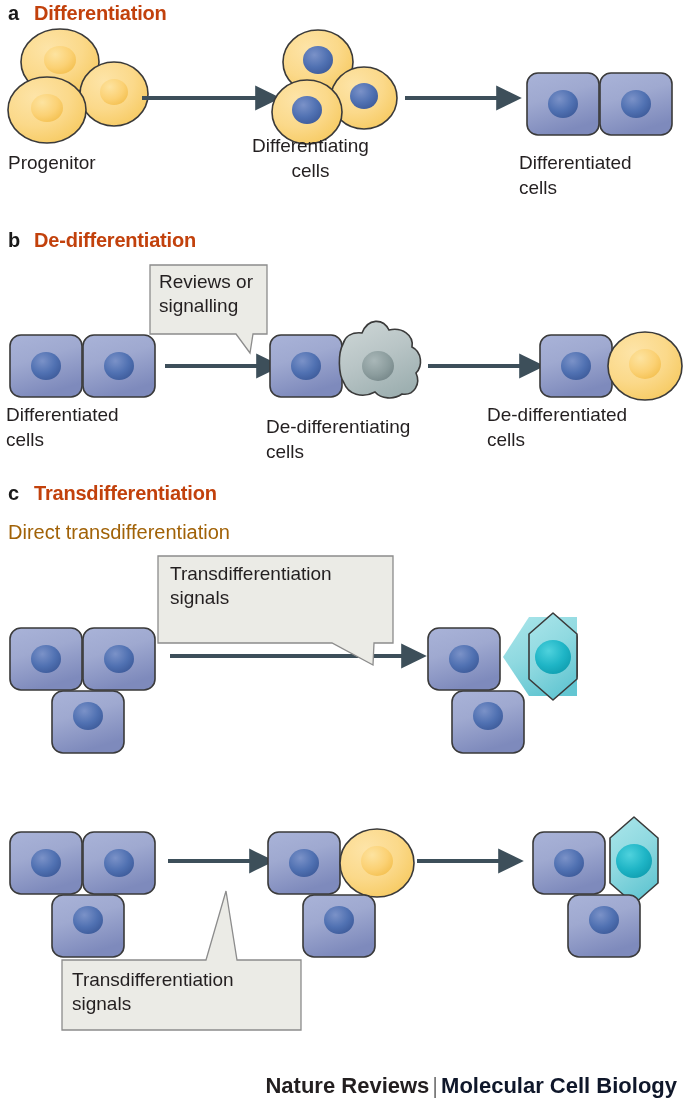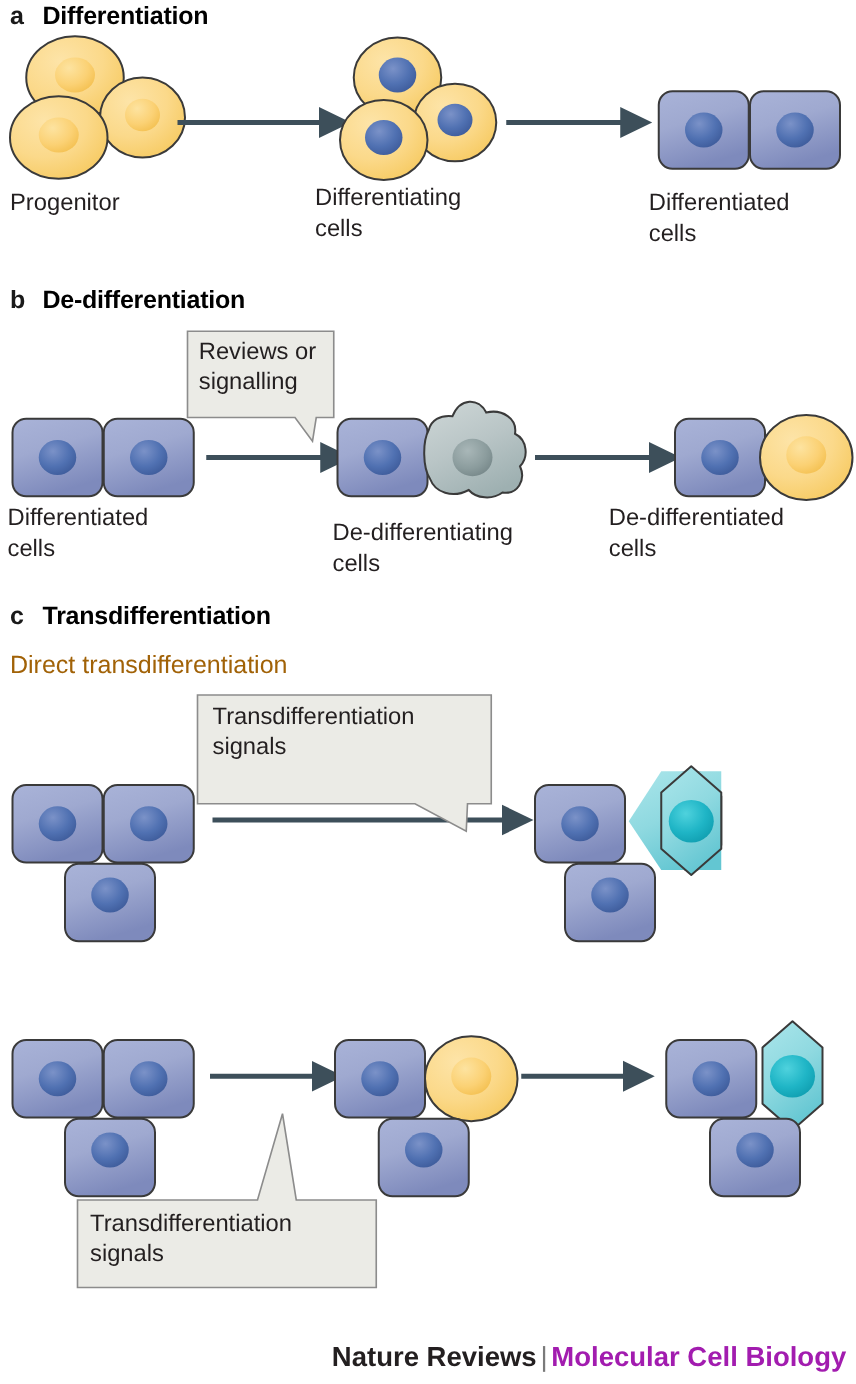--- a/index.html
+++ b/index.html
@@ -16,21 +16,21 @@
     width: 685px;
     height: 1107px;
     overflow: hidden;
     background: #ffffff;
   }
   .panel-heading {
     position: absolute;
     font-weight: bold;
     font-size: 20px;
     letter-spacing: -0.2px;
-    color: #000000;
+    color: #c2410c;
     white-space: nowrap;
   }
   .panel-letter {
     position: absolute;
     font-weight: bold;
     font-size: 20px;
     color: #1a1a1a;
   }
   .sub-heading {
     position: absolute;
@@ -61,21 +61,21 @@
   #footer {
     position: absolute;
     right: 8px;
     bottom: 8px;
     font-size: 22px;
     font-weight: bold;
     white-space: nowrap;
   }
   #footer .nr { color: #231f20; }
   #footer .sep { color: #7a7a7a; font-weight: normal; padding: 0 3px; }
-  #footer .mcb { color: #a21caf; }
+  #footer .mcb { color: #0f172a; }
 </style>
 </head>
 <body>
 
 <div id="figure">
 
   <div class="panel-letter" style="left:8px; top:2px;">a</div>
   <div class="panel-heading" style="left:34px; top:2px;">Differentiation</div>
 
   <svg class="svg-layer" width="685" height="1107">
@@ -246,21 +246,21 @@
       <rect x="533" y="832" width="72" height="62" rx="11" ry="11" fill="url(#gBlueCell)" stroke="#3a3a3a" stroke-width="1.6"></rect>
       <ellipse cx="569" cy="863" rx="15" ry="14" fill="url(#gBlueNuc)"></ellipse>
       <polygon points="610,838 634,817 658,838 658,883 634,904 610,883" fill="url(#gCyanCell)" stroke="#3a3a3a" stroke-width="1.6" stroke-linejoin="round"></polygon>
       <ellipse cx="634" cy="861" rx="18" ry="17" fill="url(#gCyanNuc)"></ellipse>
       <rect x="568" y="895" width="72" height="62" rx="11" ry="11" fill="url(#gBlueCell)" stroke="#3a3a3a" stroke-width="1.6"></rect>
       <ellipse cx="604" cy="920" rx="15" ry="14" fill="url(#gBlueNuc)"></ellipse>
     </g>
   </svg>
 
   <div class="cell-label" style="left:8px; top:150px;">Progenitor</div>
-  <div class="cell-label" style="left:252px; top:146px;">Differentiating
+  <div class="cell-label" style="left:252px; top:133px;text-align:center;">Differentiating
 cells</div>
   <div class="cell-label" style="left:519px; top:150px;">Differentiated
 cells</div>
 
   <div class="panel-letter" style="left:8px; top:229px;">b</div>
   <div class="panel-heading" style="left:34px; top:229px;">De-differentiation</div>
 
   <div class="callout-text" style="left:159px; top:270px;">Reviews or
 signalling</div>
 

